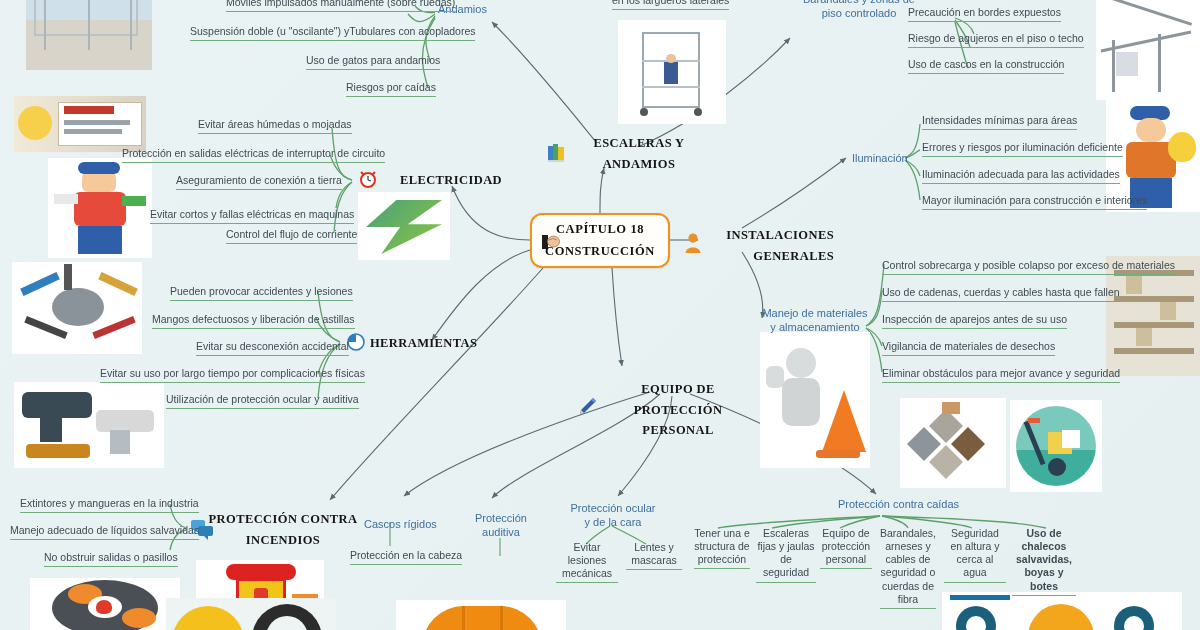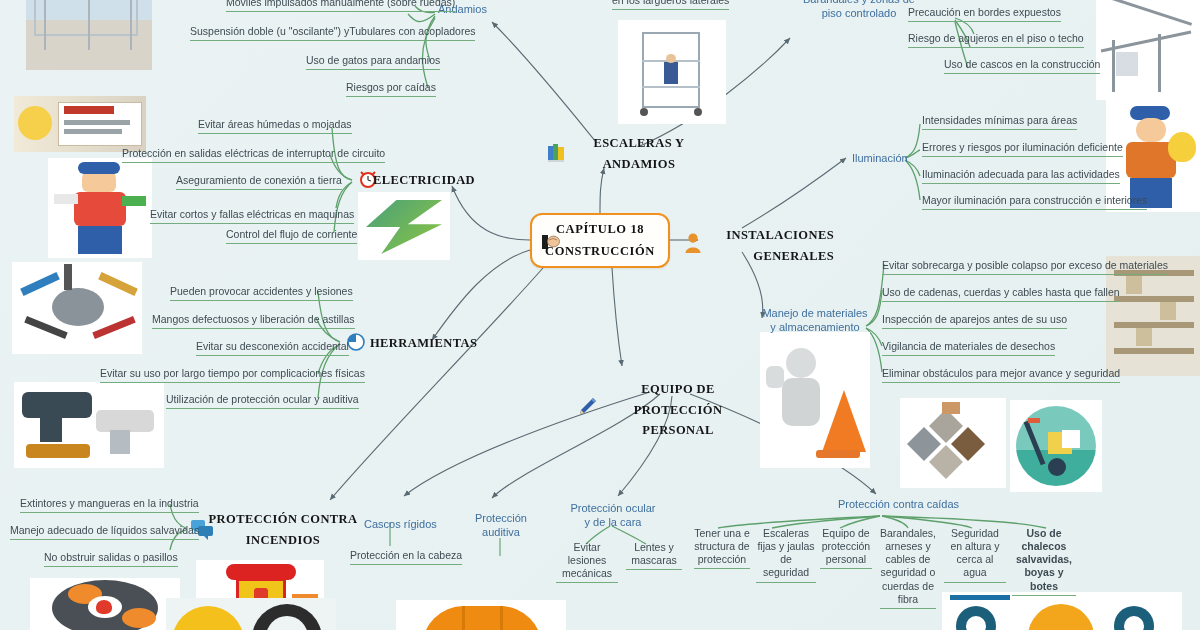--- a/index.html
+++ b/index.html
@@ -322,21 +322,21 @@
     <div>ANDAMIOS</div>
   </div>
 
   <span class="ic" style="left:358px;top:169px;width:20px;height:20px;">
     <svg width="20" height="20" viewBox="0 0 20 20">
       <circle cx="10" cy="11" r="7" fill="#fff" stroke="#e0301e" stroke-width="2"></circle>
       <path d="M3,3 l3,3 M17,3 l-3,3" stroke="#e0301e" stroke-width="2"></path>
       <path d="M10,11 L10,7 M10,11 L13,12" stroke="#333" stroke-width="1.2"></path>
     </svg>
   </span>
-  <div class="topic" style="left:373px;top:170px;width:120px;text-align:left;">
+  <div class="topic" style="left:382px;top:170px;width:120px;text-align:right;">
     <div>ELECTRICIDAD</div>
   </div>
   <div class="imgbox" style="left:358px;top:192px;width:92px;height:68px;">
     <div class="ph" style="background:#ffffff;"></div>
     <div style="position:absolute;left:8px;top:8px;width:76px;height:54px;background:linear-gradient(135deg,#4aa07c,#8cc63f);clip-path:polygon(40% 0,100% 0,55% 45%,100% 45%,20% 100%,45% 50%,0 50%);"></div>
   </div>
 
   <span class="ic" style="left:346px;top:332px;width:20px;height:20px;">
     <svg width="20" height="20" viewBox="0 0 20 20">
       <circle cx="10" cy="10" r="8" fill="#fff" stroke="#2f7fbe" stroke-width="1.6"></circle>
@@ -412,21 +412,21 @@
   <div class="sub" style="left:838px;top:497px;">Protección contra caídas</div>
 
   <div class="leaf" style="left:226px;top:-4px;">Móviles impulsados manualmente (sobre ruedas)</div>
   <div class="leaf" style="left:190px;top:25px;">Suspensión doble (u "oscilante") yTubulares con acopladores</div>
   <div class="leaf" style="left:306px;top:54px;">Uso de gatos para andamios</div>
   <div class="leaf" style="left:346px;top:81px;">Riesgos por caídas</div>
   <div class="leaf" style="left:612px;top:-6px;">en los largueros laterales</div>
 
   <div class="leaf" style="left:908px;top:6px;">Precaución en bordes expuestos</div>
   <div class="leaf" style="left:908px;top:32px;">Riesgo de agujeros en el piso o techo</div>
-  <div class="leaf" style="left:908px;top:58px;margin-left:36px;">Uso de cascos en la construcción</div>
+  <div class="leaf" style="left:908px;top:58px;">Uso de cascos en la construcción</div>
 
   <div class="leaf" style="left:198px;top:118px;">Evitar áreas húmedas o mojadas</div>
   <div class="leaf" style="left:122px;top:147px;">Protección en salidas eléctricas de interruptor de circuito</div>
   <div class="leaf" style="left:176px;top:174px;">Aseguramiento de conexión a tierra</div>
   <div class="leaf" style="left:150px;top:208px;">Evitar cortos y fallas eléctricas en maquinas</div>
   <div class="leaf" style="left:226px;top:228px;">Control del flujo de corriente</div>
 
   <div class="leaf" style="left:170px;top:285px;">Pueden provocar accidentes y lesiones</div>
   <div class="leaf" style="left:152px;top:313px;">Mangos defectuosos y liberación de astillas</div>
   <div class="leaf" style="left:196px;top:340px;">Evitar su desconexión accidental</div>
@@ -435,21 +435,21 @@
 
   <div class="leaf" style="left:20px;top:497px;">Extintores y mangueras en la industria</div>
   <div class="leaf" style="left:10px;top:524px;">Manejo adecuado de líquidos salvavidas</div>
   <div class="leaf" style="left:44px;top:551px;">No obstruir salidas o pasillos</div>
 
   <div class="leaf" style="left:922px;top:114px;">Intensidades mínimas para áreas</div>
   <div class="leaf" style="left:922px;top:141px;">Errores y riesgos por iluminación deficiente</div>
   <div class="leaf" style="left:922px;top:168px;">Iluminación adecuada para las actividades</div>
   <div class="leaf" style="left:922px;top:194px;">Mayor iluminación para construcción e interiores</div>
 
-  <div class="leaf" style="left:882px;top:259px;">Evitar sobrecarga y posible colapso por exceso de materiales</div>
+  <div class="leaf" style="left:882px;top:259px;">Control sobrecarga y posible colapso por exceso de materiales</div>
   <div class="leaf" style="left:882px;top:286px;">Uso de cadenas, cuerdas y cables hasta que fallen</div>
   <div class="leaf" style="left:882px;top:313px;">Inspección de aparejos antes de su uso</div>
   <div class="leaf" style="left:882px;top:340px;">Vigilancia de materiales de desechos</div>
   <div class="leaf" style="left:882px;top:367px;">Eliminar obstáculos para mejor avance y seguridad</div>
 
   <div class="leaf" style="left:350px;top:549px;">Protección en la cabeza</div>
 
 
   <div class="leaf wrap" style="left:556px;top:541px;width:62px;">Evitar lesiones mecánicas</div>
   <div class="leaf wrap" style="left:626px;top:541px;width:56px;">Lentes y mascaras</div>

